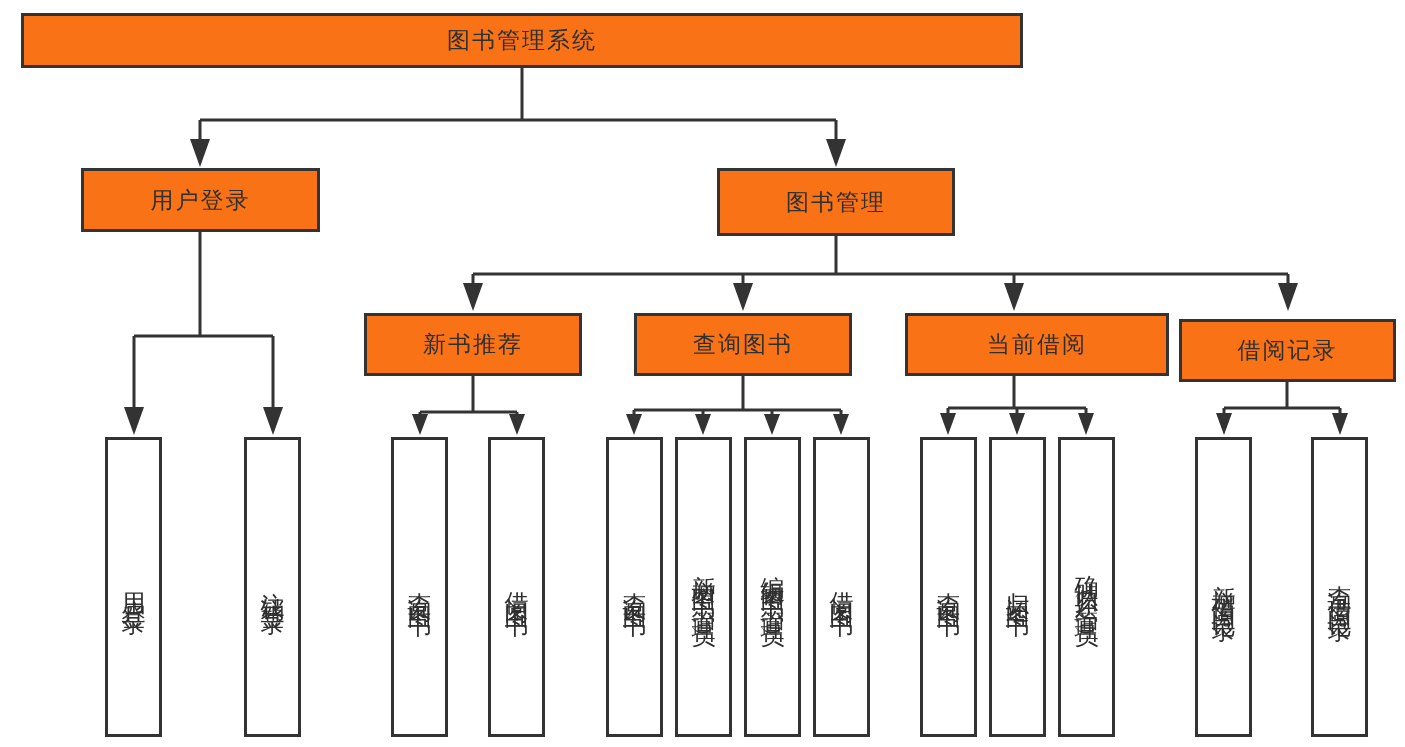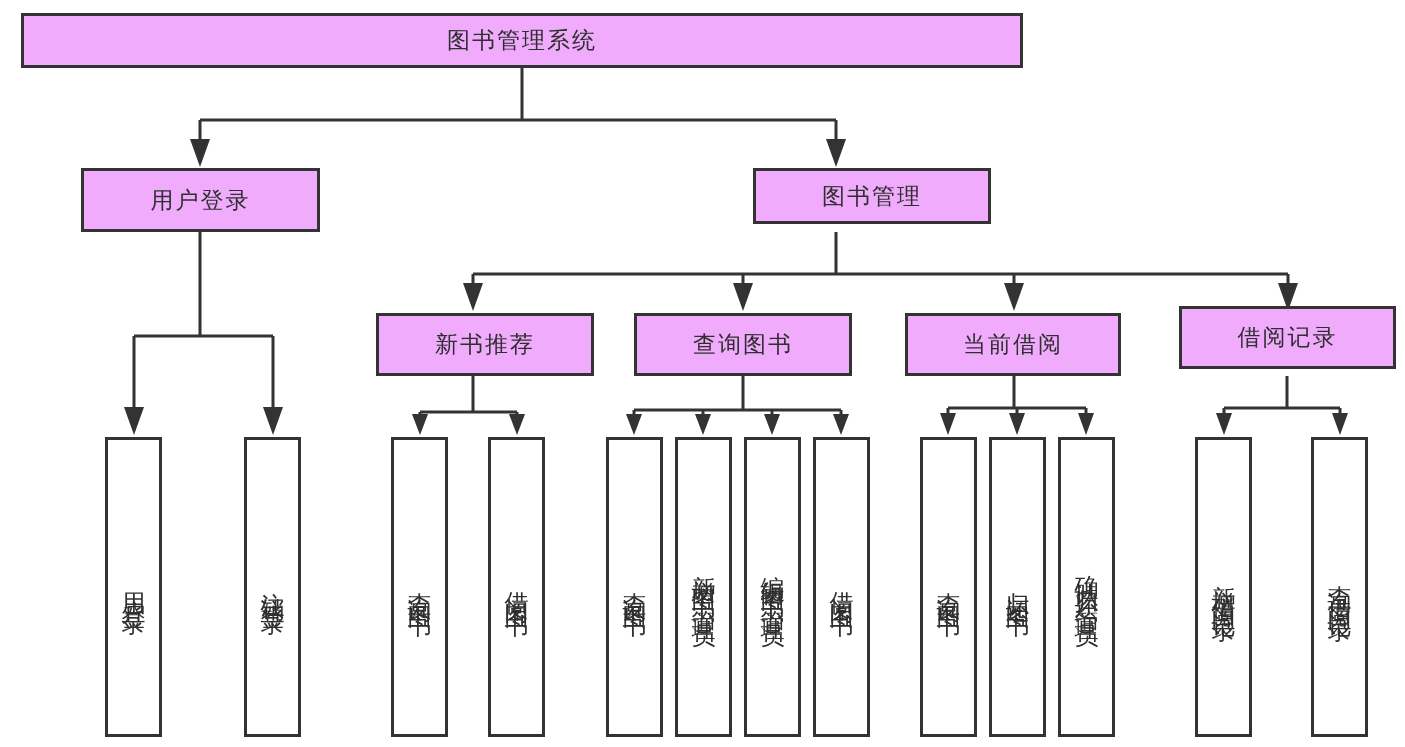--- a/index.html
+++ b/index.html
@@ -14,21 +14,21 @@
     width:1405px;height:747px;
     background:var(--bg);
     font-family:"Liberation Sans","DejaVu Sans",sans-serif;
     overflow:hidden;
   }
   .wires{position:absolute;left:0;top:0;}
   .wires path{stroke:var(--line);stroke-width:3;fill:none;}
   .wires polygon{fill:var(--line);stroke:none;}
   .hbox{
     position:absolute;box-sizing:border-box;
-    border:3px solid var(--line);background:#f0abfc;
+    border:3px solid var(--line);background:#f97316;
     display:flex;align-items:center;justify-content:center;
     font-size:23px;letter-spacing:2px;color:var(--ink);
     white-space:nowrap;
   }
   .vbox{
     position:absolute;box-sizing:border-box;
     width:57px;height:300px;top:437px;
     border:3px solid var(--line);background:#fff;
     display:flex;align-items:center;justify-content:center;
   }
@@ -98,34 +98,34 @@
     </g>
   </svg>
 
   <div class="hbox" style="left:21px;top:13px;width:1002px;height:55px;">
     <span>图书管理系统</span>
   </div>
 
   <div class="hbox" style="left:81px;top:168px;width:239px;height:64px;">
     <span>用户登录</span>
   </div>
-  <div class="hbox" style="left:717px;top:168px;width:238px;height:56px;margin-left:36px;">
+  <div class="hbox" style="left:717px;top:168px;width:238px;height:68px;">
     <span>图书管理</span>
   </div>
 
-  <div class="hbox" style="left:364px;top:313px;width:218px;height:63px;margin-left:12px;">
+  <div class="hbox" style="left:364px;top:313px;width:218px;height:63px;">
     <span>新书推荐</span>
   </div>
   <div class="hbox" style="left:634px;top:313px;width:218px;height:63px;">
     <span>查询图书</span>
   </div>
-  <div class="hbox" style="left:905px;top:313px;width:216px;height:63px;">
+  <div class="hbox" style="left:905px;top:313px;width:264px;height:63px;">
     <span>当前借阅</span>
   </div>
-  <div class="hbox" style="left:1179px;top:306px;width:217px;height:63px;">
+  <div class="hbox" style="left:1179px;top:319px;width:217px;height:63px;">
     <span>借阅记录</span>
   </div>
 
   <div class="vbox" style="left:105px;">
     <span>用户登录</span>
   </div>
   <div class="vbox" style="left:244px;">
     <span>注销登录</span>
   </div>
 

